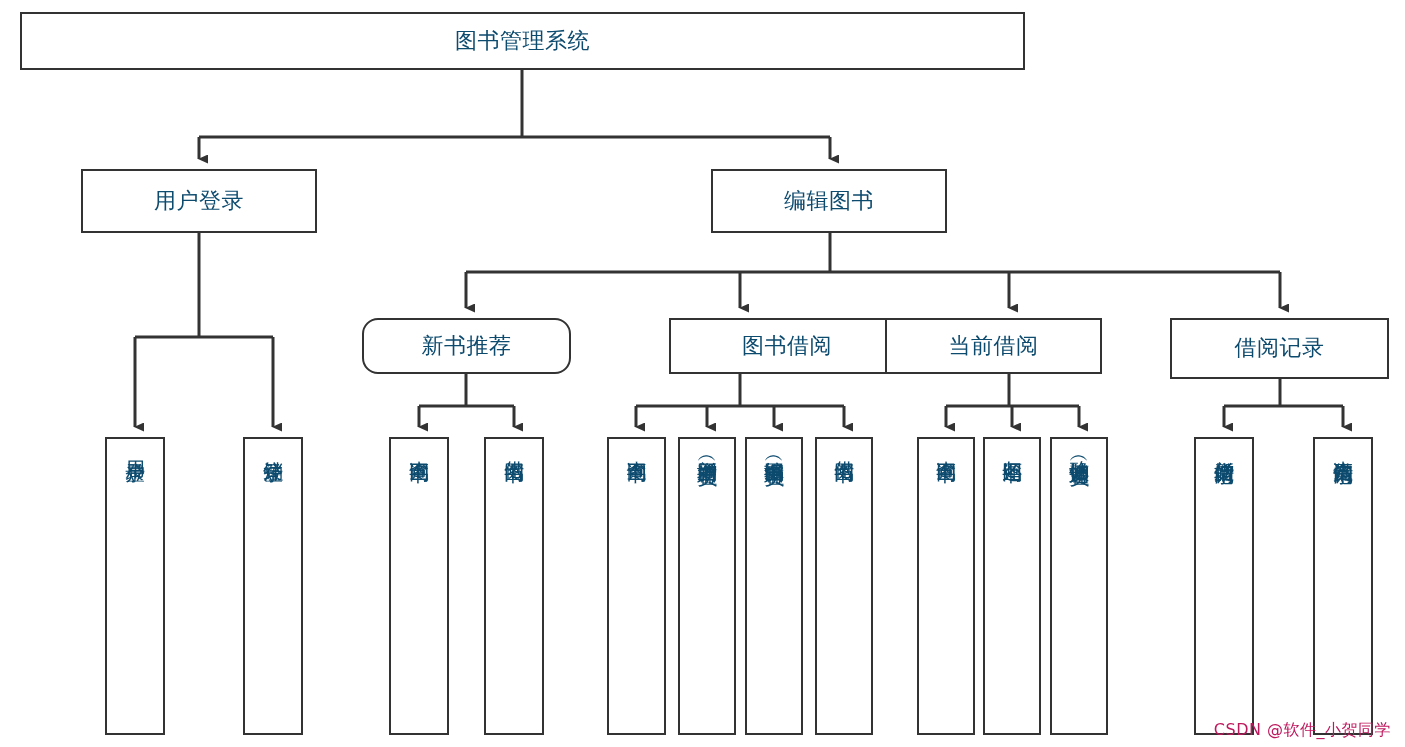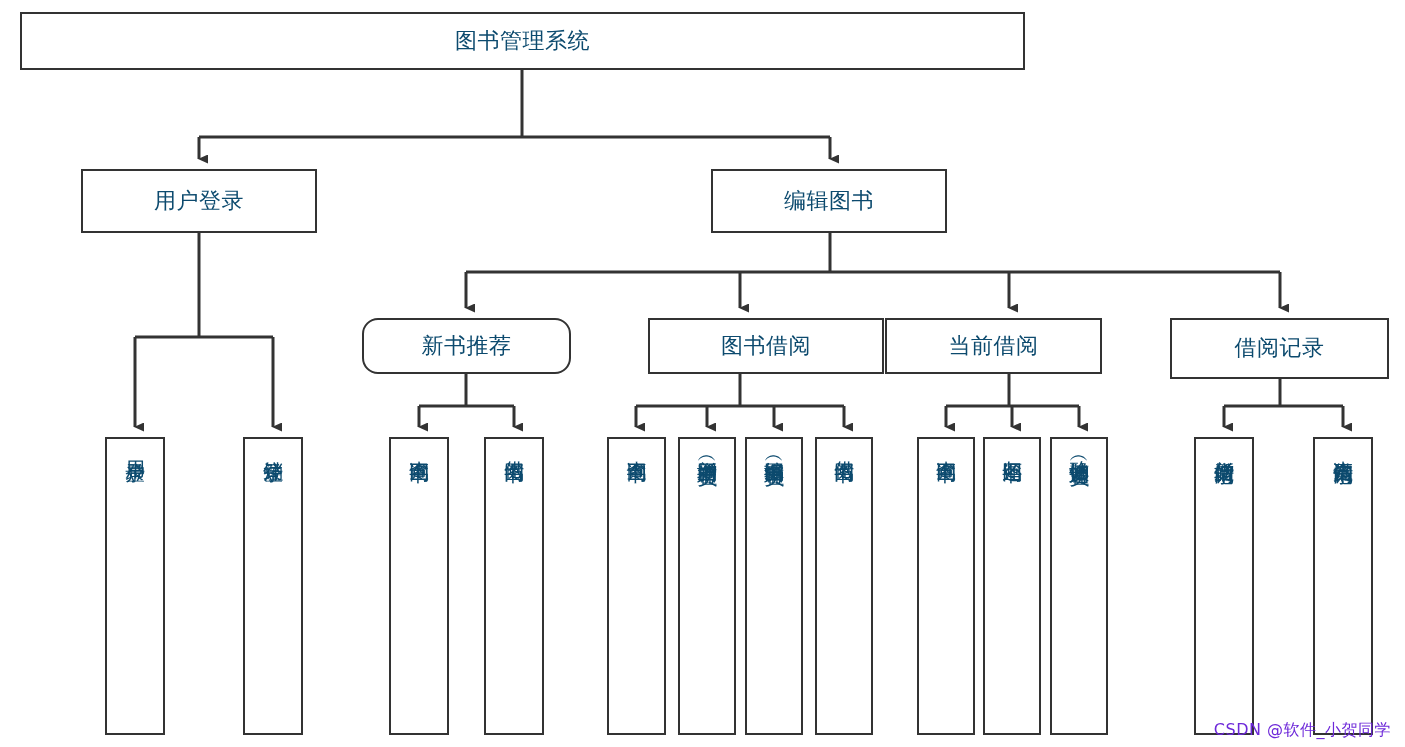--- a/index.html
+++ b/index.html
@@ -59,21 +59,21 @@
   .node.root .label,
   .node.level2 .label,
   .node.level3 .label {
     font-size: 22px;
   }
   .watermark {
     position: absolute;
     right: 14px;
     bottom: 6px;
     font-size: 16px;
-    color: #6d28d9;
+    color: #be185d;
     letter-spacing: 0.5px;
     z-index: 5;
     white-space: nowrap;
     font-family: "DejaVu Sans", "Liberation Sans", sans-serif;
   }
 </style>
 </head>
 <body>
 
 <div id="canvas">
@@ -135,21 +135,21 @@
   <div class="node level2" style="left: 81px; top: 169px; width: 236px; height: 64px;">
     <span class="label">用户登录</span>
   </div>
   <div class="node level2" style="left: 711px; top: 169px; width: 236px; height: 64px;">
     <span class="label">编辑图书</span>
   </div>
 
   <div class="node level3" style="left: 362px; top: 318px; width: 209px; height: 56px; border-radius: 16px;">
     <span class="label">新书推荐</span>
   </div>
-  <div class="node level3" style="left: 648px; top: 318px; width: 236px; height: 56px;">
+  <div class="node level3" style="left: 669px; top: 318px; width: 236px; height: 56px;">
     <span class="label">图书借阅</span>
   </div>
   <div class="node level3" style="left: 885px; top: 318px; width: 217px; height: 56px;">
     <span class="label">当前借阅</span>
   </div>
   <div class="node level3" style="left: 1170px; top: 318px; width: 219px; height: 61px;">
     <span class="label">借阅记录</span>
   </div>
 
   <div class="node vertical" style="left: 105px; top: 437px; width: 60px; height: 298px;">

